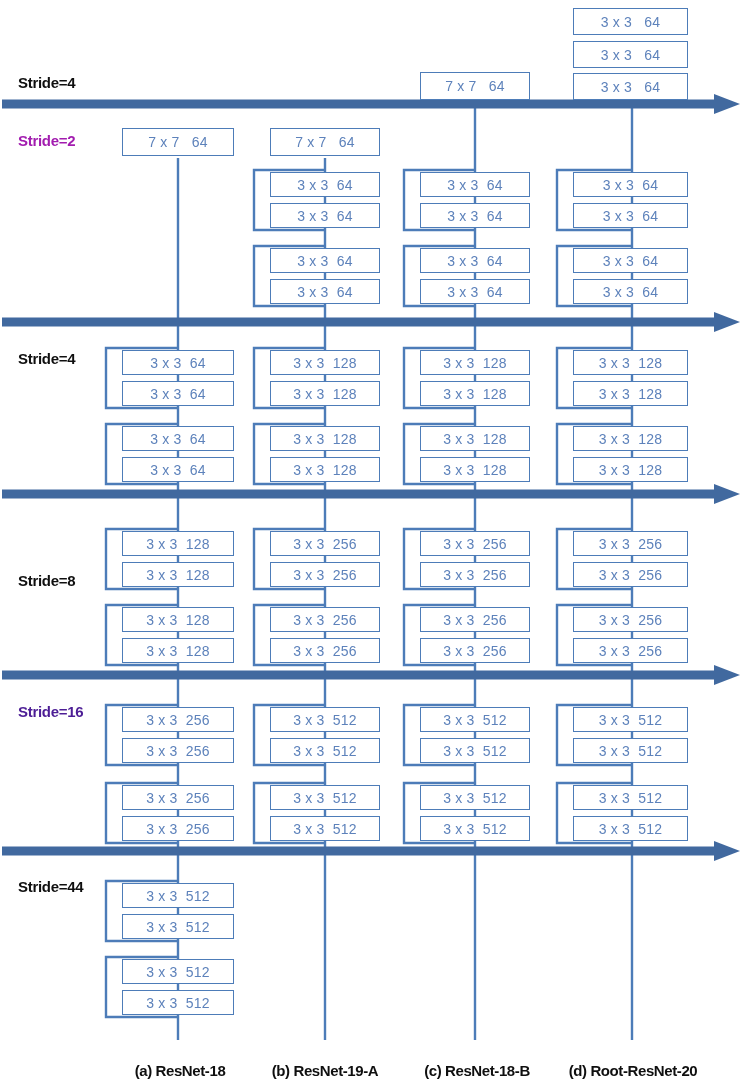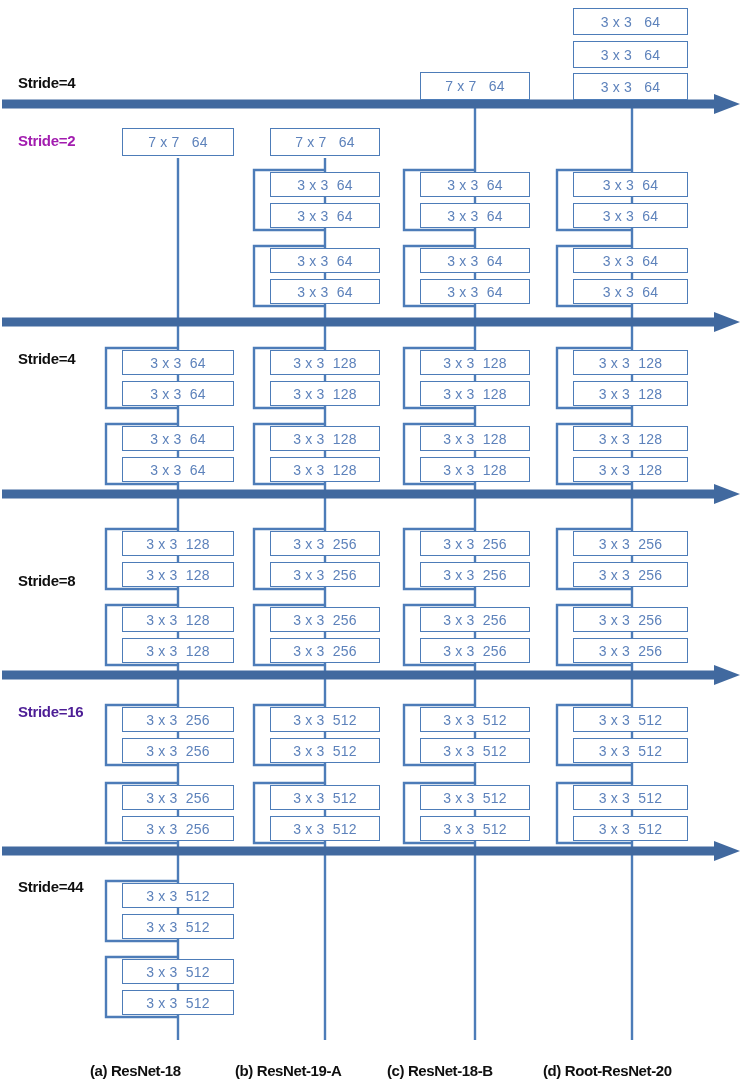--- a/index.html
+++ b/index.html
@@ -20,20 +20,21 @@
     white-space:nowrap;
   }
   .col-label{
     position:absolute;
     font-family:"Liberation Sans", sans-serif;
     font-weight:bold;
     font-size:15px;
     color:#0f0f0f;
     letter-spacing:-0.4px;
     white-space:nowrap;
+    text-align:center;
   }
   .op-box{
     position:absolute;
     box-sizing:border-box;
     background:#ffffff;
     border:1.6px solid #4d7cb8;
     color:#5d82bb;
     font-family:"Liberation Sans", sans-serif;
     font-size:14px;
     display:flex;

